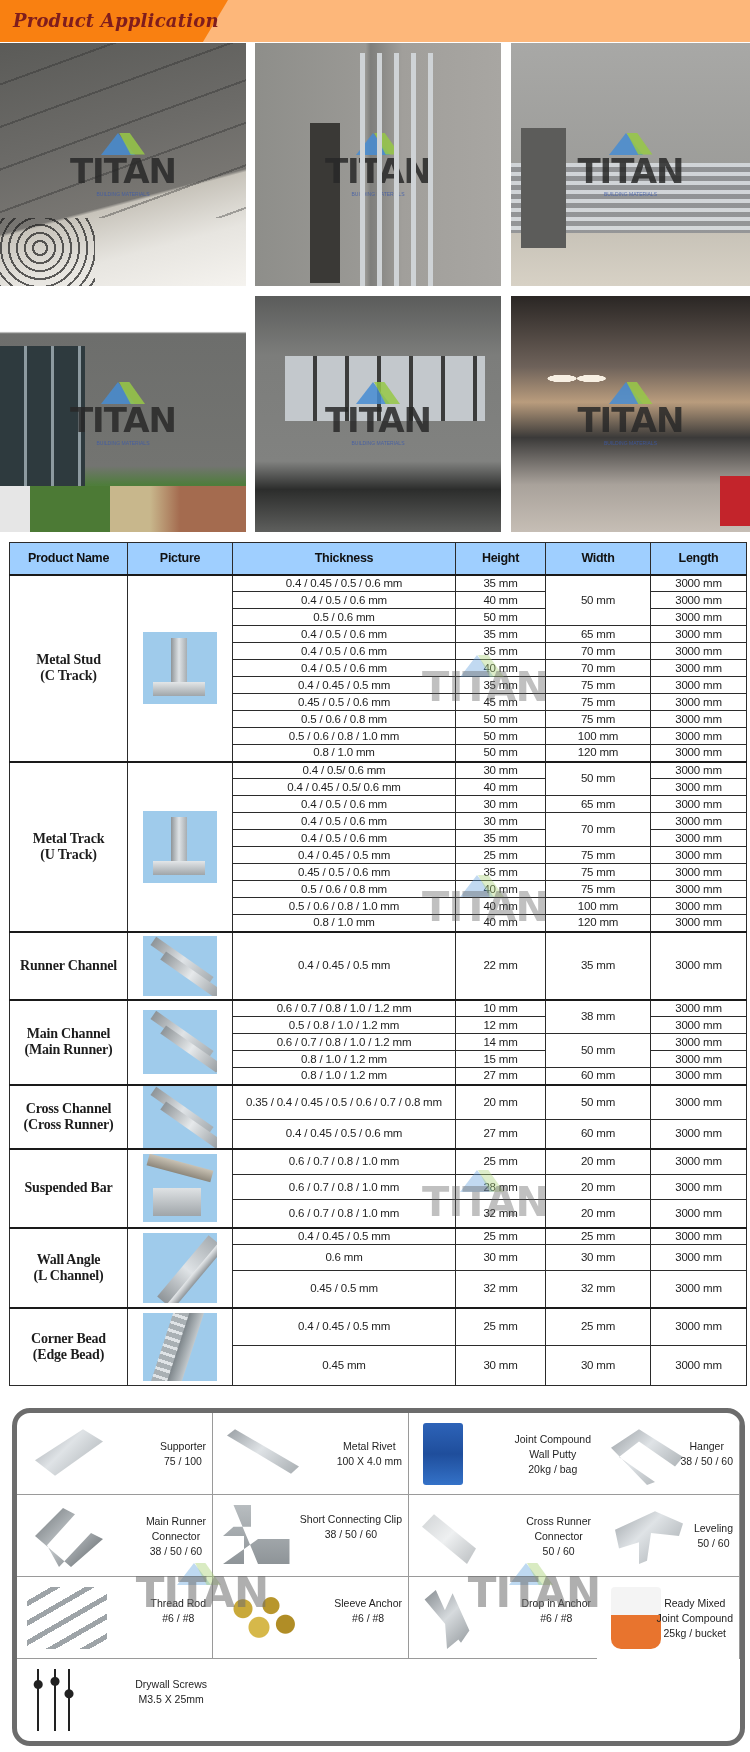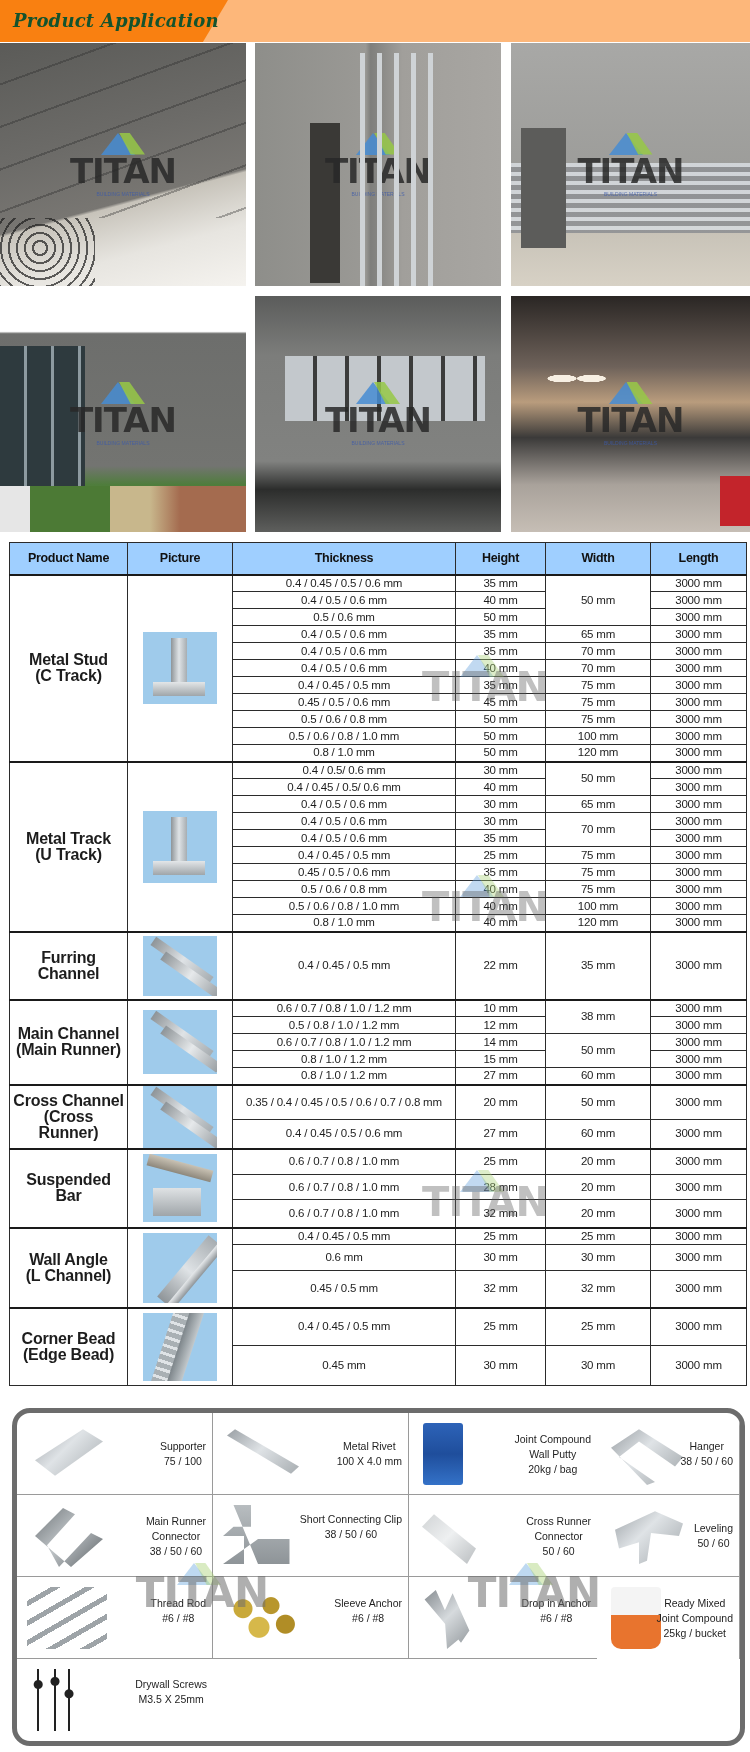--- a/index.html
+++ b/index.html
@@ -4,21 +4,21 @@
 <style>
   * { box-sizing: border-box; margin: 0; padding: 0; }
   html, body { width: 750px; height: 1752px; background: #ffffff; overflow: hidden; }
   body { position: relative; font-family: "Liberation Sans", "DejaVu Sans", sans-serif; color: #111; }
 
   
   .banner { position: absolute; left: 0; top: 0; width: 750px; height: 42px; background: #fdb77a; overflow: hidden; }
   .banner-dark { position: absolute; left: 0; top: 0; height: 42px; width: 228px; background: #f98011;
                  clip-path: polygon(0 0, 100% 0, 89% 100%, 0 100%); }
   .banner-title { position: absolute; left: 13px; top: 10px; font-family: "DejaVu Serif", serif; font-style: italic;
-                  font-weight: bold; font-size: 18px; color: #14532d; letter-spacing: 0.2px; }
+                  font-weight: bold; font-size: 18px; color: #7f1d1d; letter-spacing: 0.2px; }
 
   
   .photo { position: absolute; overflow: hidden; }
   .photo .wm { position: absolute; left: 50%; top: 50%; transform: translate(-50%, -50%); width: 112px; height: 64px; }
   .wm-roof-l { position: absolute; left: 34px; top: 0; width: 0; height: 0; border-left: 17px solid transparent;
                border-right: 17px solid transparent; border-bottom: 22px solid rgba(70,140,210,0.85); }
   .wm-roof-r { position: absolute; left: 52px; top: 0; width: 26px; height: 22px; background: rgba(150,200,70,0.85);
                clip-path: polygon(0 0, 40% 0, 100% 100%, 45% 100%); }
   .wm-text { position: absolute; left: 0; top: 18px; width: 112px; text-align: center; font-family: "DejaVu Sans", sans-serif;
              font-weight: bold; font-size: 34px; letter-spacing: -1px; color: rgba(40,40,40,0.85); line-height: 40px; }
@@ -59,21 +59,21 @@
         background: linear-gradient(180deg, #2a2624 0%, #6e625a 30%, #b99c7d 45%, #3b3a39 60%, #a9a29b 80%, #c6beb5 100%); }
   .p6::before { content:""; position:absolute; left:30px; top:70px; width:70px; height:25px;
         background: radial-gradient(ellipse at 30% 50%, #f7efe2 0 14px, transparent 15px), radial-gradient(ellipse at 72% 50%, #f7efe2 0 14px, transparent 15px); }
   .p6::after { content:""; position:absolute; right:0; top:180px; width:30px; height:50px; background:#c3242b; }
 
   
   .spec { position: absolute; left: 9px; top: 542px; width: 737px; border-collapse: collapse; table-layout: fixed; }
   .spec th, .spec td { border: 1px solid #2b2b2b; text-align: center; vertical-align: middle; padding: 0 2px; }
   .spec th { background: #9fcfff; font-weight: bold; font-size: 12.5px; height: 32px; letter-spacing: -0.3px; }
   .spec td { font-size: 11.5px; color: #1d1d1d; letter-spacing: -0.2px; line-height: 13px; }
-  .spec td.name { font-weight: bold; font-size: 16px; line-height: 16px; letter-spacing: -0.2px; }
+  .spec td.name { font-weight: bold; font-size: 14px; line-height: 16px; letter-spacing: -0.2px; font-family: Liberation Serif, serif; }
   .spec td.pic { padding: 0; }
   .spec tr.group-start td { border-top: 2px solid #1a1a1a; }
 
   .thumb { display: inline-block; width: 74px; height: 72px; background: #9fcbeb; position: relative; overflow: hidden; vertical-align: middle; }
   .thumb .m1 { position: absolute; background: linear-gradient(90deg, #8e9498, #dfe3e6, #a7adb1); }
   .thumb-stud .m1 { left: 28px; top: 6px; width: 16px; height: 58px; }
   .thumb-stud .m2 { position: absolute; left: 10px; top: 50px; width: 52px; height: 14px; background: linear-gradient(180deg, #e3e6e8, #9fa5a9); }
   .thumb-channel .m1 { left: 4px; top: 20px; width: 70px; height: 10px; transform: rotate(35deg); }
   .thumb-channel .m2 { position: absolute; left: 14px; top: 34px; width: 68px; height: 10px; transform: rotate(35deg);
                        background: linear-gradient(90deg, #8e9498, #e6e9eb, #9aa0a4); }
@@ -333,21 +333,21 @@
         <td>3000 mm</td>
       </tr>
     <tr style="height:17px">
         <td>0.8 / 1.0 mm</td>
         <td>40 mm</td>
         <td>120 mm</td>
         <td>3000 mm</td>
       </tr>
 
     <tr class="group-start" style="height:68px">
-      <td class="name">Furring Channel</td>
+      <td class="name">Runner Channel</td>
       <td class="pic"><span class="thumb thumb-channel" style="height:60px"><span class="m1"></span><span class="m2"></span></span></td>
       <td>0.4 / 0.45 / 0.5 mm</td>
       <td>22 mm</td>
       <td>35 mm</td>
       <td>3000 mm</td>
     </tr>
 
     <tr class="group-start" style="height:17px">
       <td class="name" rowspan="5"><span>Main Channel</span><br><span>(Main Runner)</span></td>
       <td class="pic" rowspan="5"><span class="thumb thumb-channel" style="height:64px"><span class="m1"></span><span class="m2"></span></span></td>

